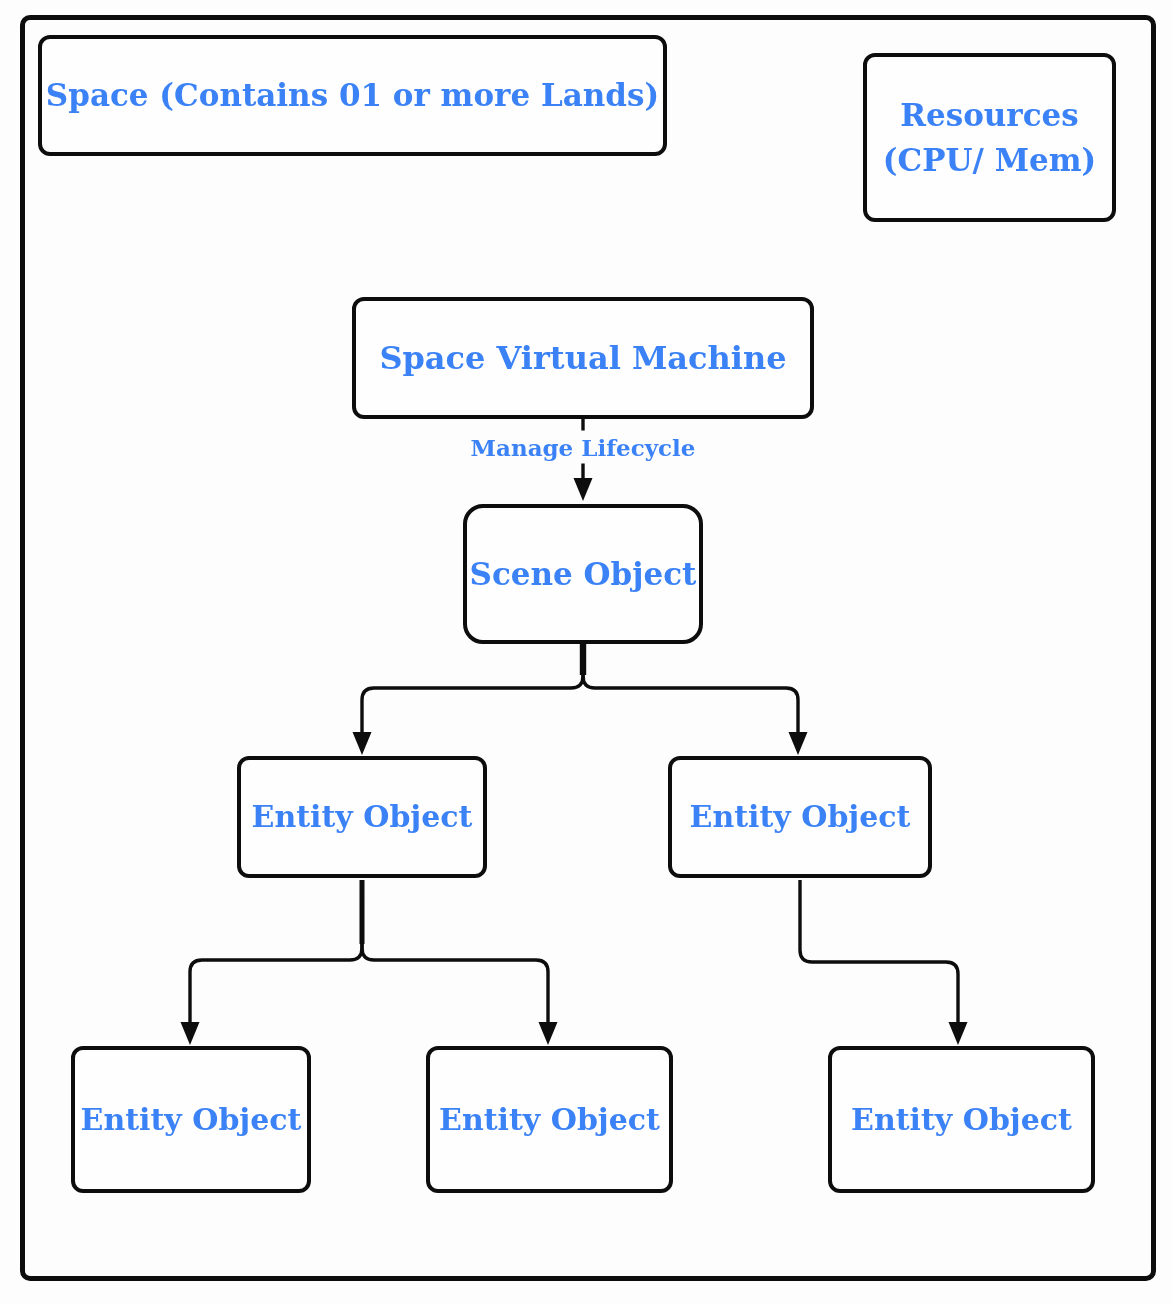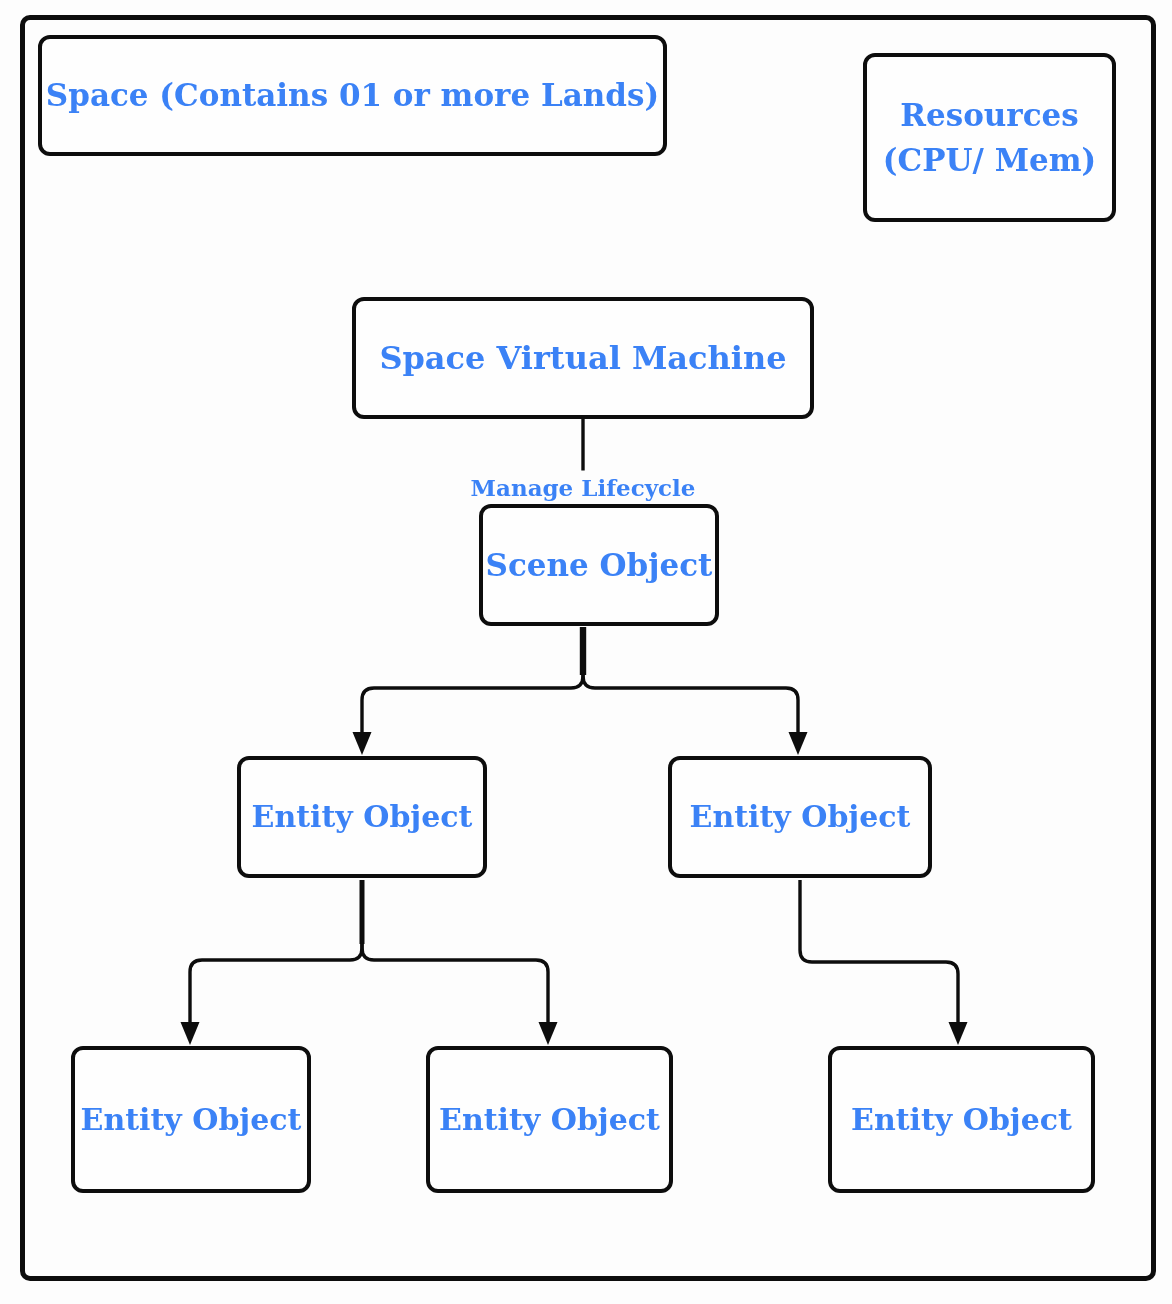--- a/index.html
+++ b/index.html
@@ -44,37 +44,36 @@
     justify-content: center;
     text-align: center;
     font-weight: bold;
     font-size: 31px;
     line-height: 1.45;
     white-space: nowrap;
   }
   .node-space       { left: 38px;  top: 35px;   width: 629px; height: 121px; }
   .node-resources   { left: 863px; top: 53px;   width: 253px; height: 169px; flex-direction: column; }
   .node-svm         { left: 352px; top: 278px;  width: 462px; height: 122px; font-size: 32px; margin-top: 19px; }
-  .node-scene       { left: 479px; top: 504px;  width: 240px; height: 122px; }
+  .node-scene       { left: 463px; top: 504px;  width: 240px; height: 140px; border-radius: 20px; }
   .node-entity-l    { left: 237px; top: 756px;  width: 250px; height: 122px; font-size: 30px; }
   .node-entity-r    { left: 668px; top: 756px;  width: 264px; height: 122px; font-size: 30px; }
   .node-entity-b1   { left: 71px;  top: 1046px; width: 240px; height: 147px; font-size: 30px; }
   .node-entity-b2   { left: 426px; top: 1046px; width: 247px; height: 147px; font-size: 30px; }
   .node-entity-b3   { left: 828px; top: 1046px; width: 267px; height: 147px; font-size: 30px; }
   .edge-label {
     position: absolute;
     left: 583px;
     top: 447px;
     transform: translate(-50%, -50%);
     background: #fdfdfd;
     padding: 3px 8px;
     font-weight: bold;
     font-size: 23px;
     white-space: nowrap;
-    margin-top: 40px;
   }
   .stroke {
     fill: none;
     stroke: #0d0d0d;
     stroke-width: 3.4;
     stroke-linecap: butt;
   }
   .stroke-trunk {
     fill: none;
     stroke: #0d0d0d;

